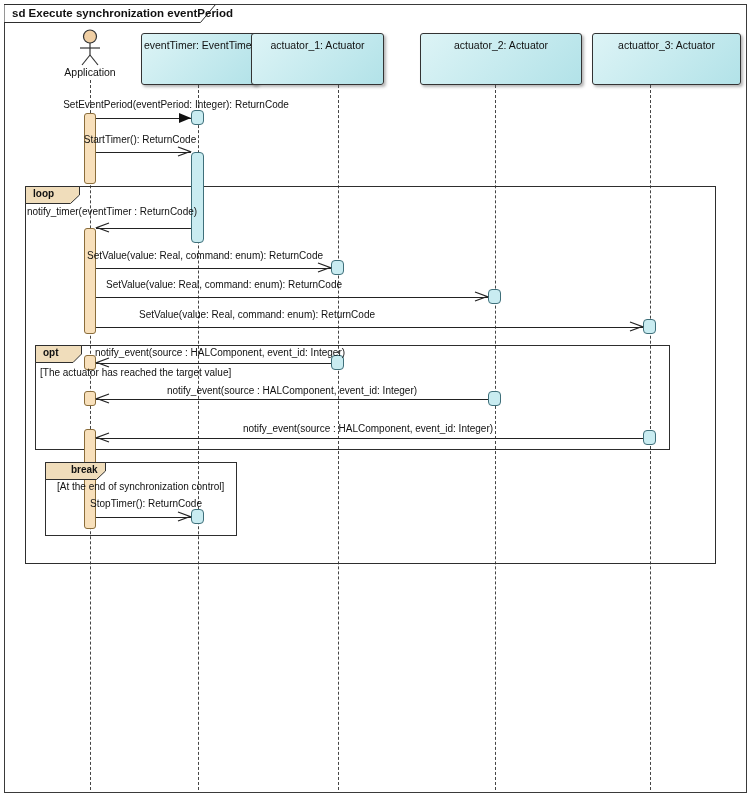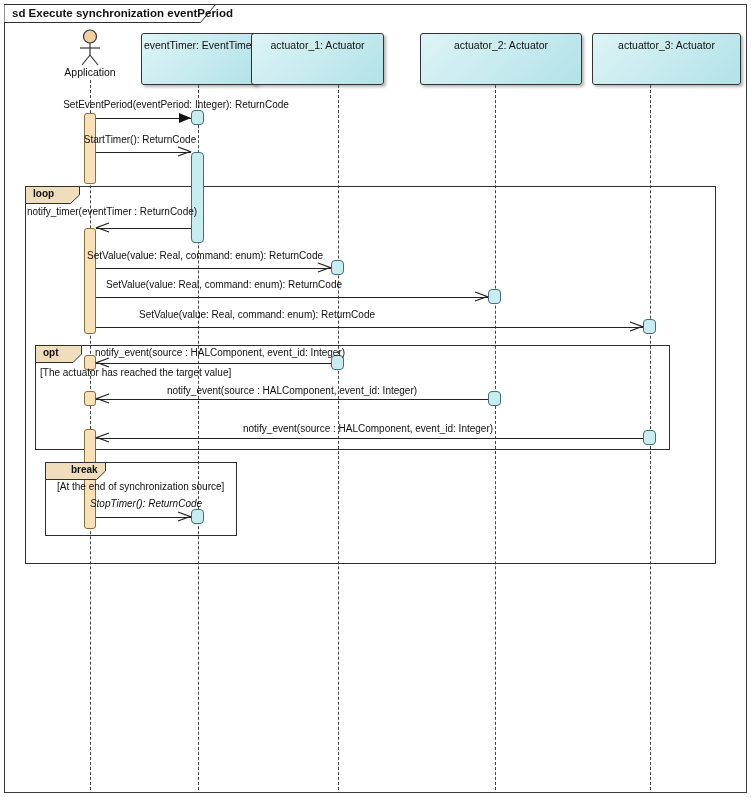--- a/index.html
+++ b/index.html
@@ -80,21 +80,21 @@
   <path d="M0.5,0.5 H46.5 V9 L38,17.5 H0.5 Z" fill="var(--fragment-tab-fill)" stroke="#2e2e2e"></path>
 </svg>
 <div class="abs frag-label" style="left:43px;top:347px;">opt</div>
 <div class="abs guard" style="left:40px;top:367px;">[The actuator has reached the target value]</div>
 
 <div class="abs frag" style="left:45px;top:462px;width:192px;height:74px;"></div>
 <svg class="abs" style="left:45px;top:462px;z-index:4;" width="64" height="19">
   <path d="M0.5,0.5 H60.5 V9 L51.5,17.5 H0.5 Z" fill="var(--fragment-tab-fill)" stroke="#2e2e2e"></path>
 </svg>
 <div class="abs frag-label" style="left:53px;top:464px;margin-left:18px;">break</div>
-<div class="abs guard" style="left:57px;top:481px;">[At the end of synchronization source]</div>
+<div class="abs guard" style="left:57px;top:481px;">[At the end of synchronization control]</div>
 
 <div class="abs act tan" style="left:84px;top:113px;width:12px;height:71px;"></div>
 <div class="abs act tan" style="left:84px;top:228px;width:12px;height:106px;"></div>
 <div class="abs act tan" style="left:84px;top:355px;width:12px;height:15px;"></div>
 <div class="abs act tan" style="left:84px;top:391px;width:12px;height:15px;"></div>
 <div class="abs act tan" style="left:84px;top:429px;width:12px;height:100px;"></div>
 
 <div class="abs act cyan" style="left:191px;top:110px;width:13px;height:15px;"></div>
 <div class="abs act cyan" style="left:191px;top:152px;width:13px;height:91px;"></div>
 <div class="abs act cyan" style="left:331px;top:260px;width:13px;height:15px;"></div>
@@ -152,17 +152,17 @@
 <svg class="abs ah" style="left:96px;top:393px;" width="13" height="12">
   <path d="M13,1 L1,5.5 L13,10" fill="none" stroke="#222" stroke-width="1.3"></path>
 </svg>
 
 <div class="abs msg-label" style="left:368px;top:423px;">notify_event(source : HALComponent, event_id: Integer)</div>
 <div class="abs msg-line" style="left:96px;top:438px;width:547px;"></div>
 <svg class="abs ah" style="left:96px;top:432px;" width="13" height="12">
   <path d="M13,1 L1,5.5 L13,10" fill="none" stroke="#222" stroke-width="1.3"></path>
 </svg>
 
-<div class="abs msg-label" style="left:146px;top:498px;font-style:italic;">StopTimer(): ReturnCode</div>
+<div class="abs msg-label" style="left:146px;top:498px;">StopTimer(): ReturnCode</div>
 <div class="abs msg-line" style="left:96px;top:517px;width:95px;"></div>
 <svg class="abs ah" style="left:178px;top:511px;" width="13" height="12">
   <path d="M0,1 L12,5.5 L0,10" fill="none" stroke="#222" stroke-width="1.3"></path>
 </svg>
 
 </body></html>

